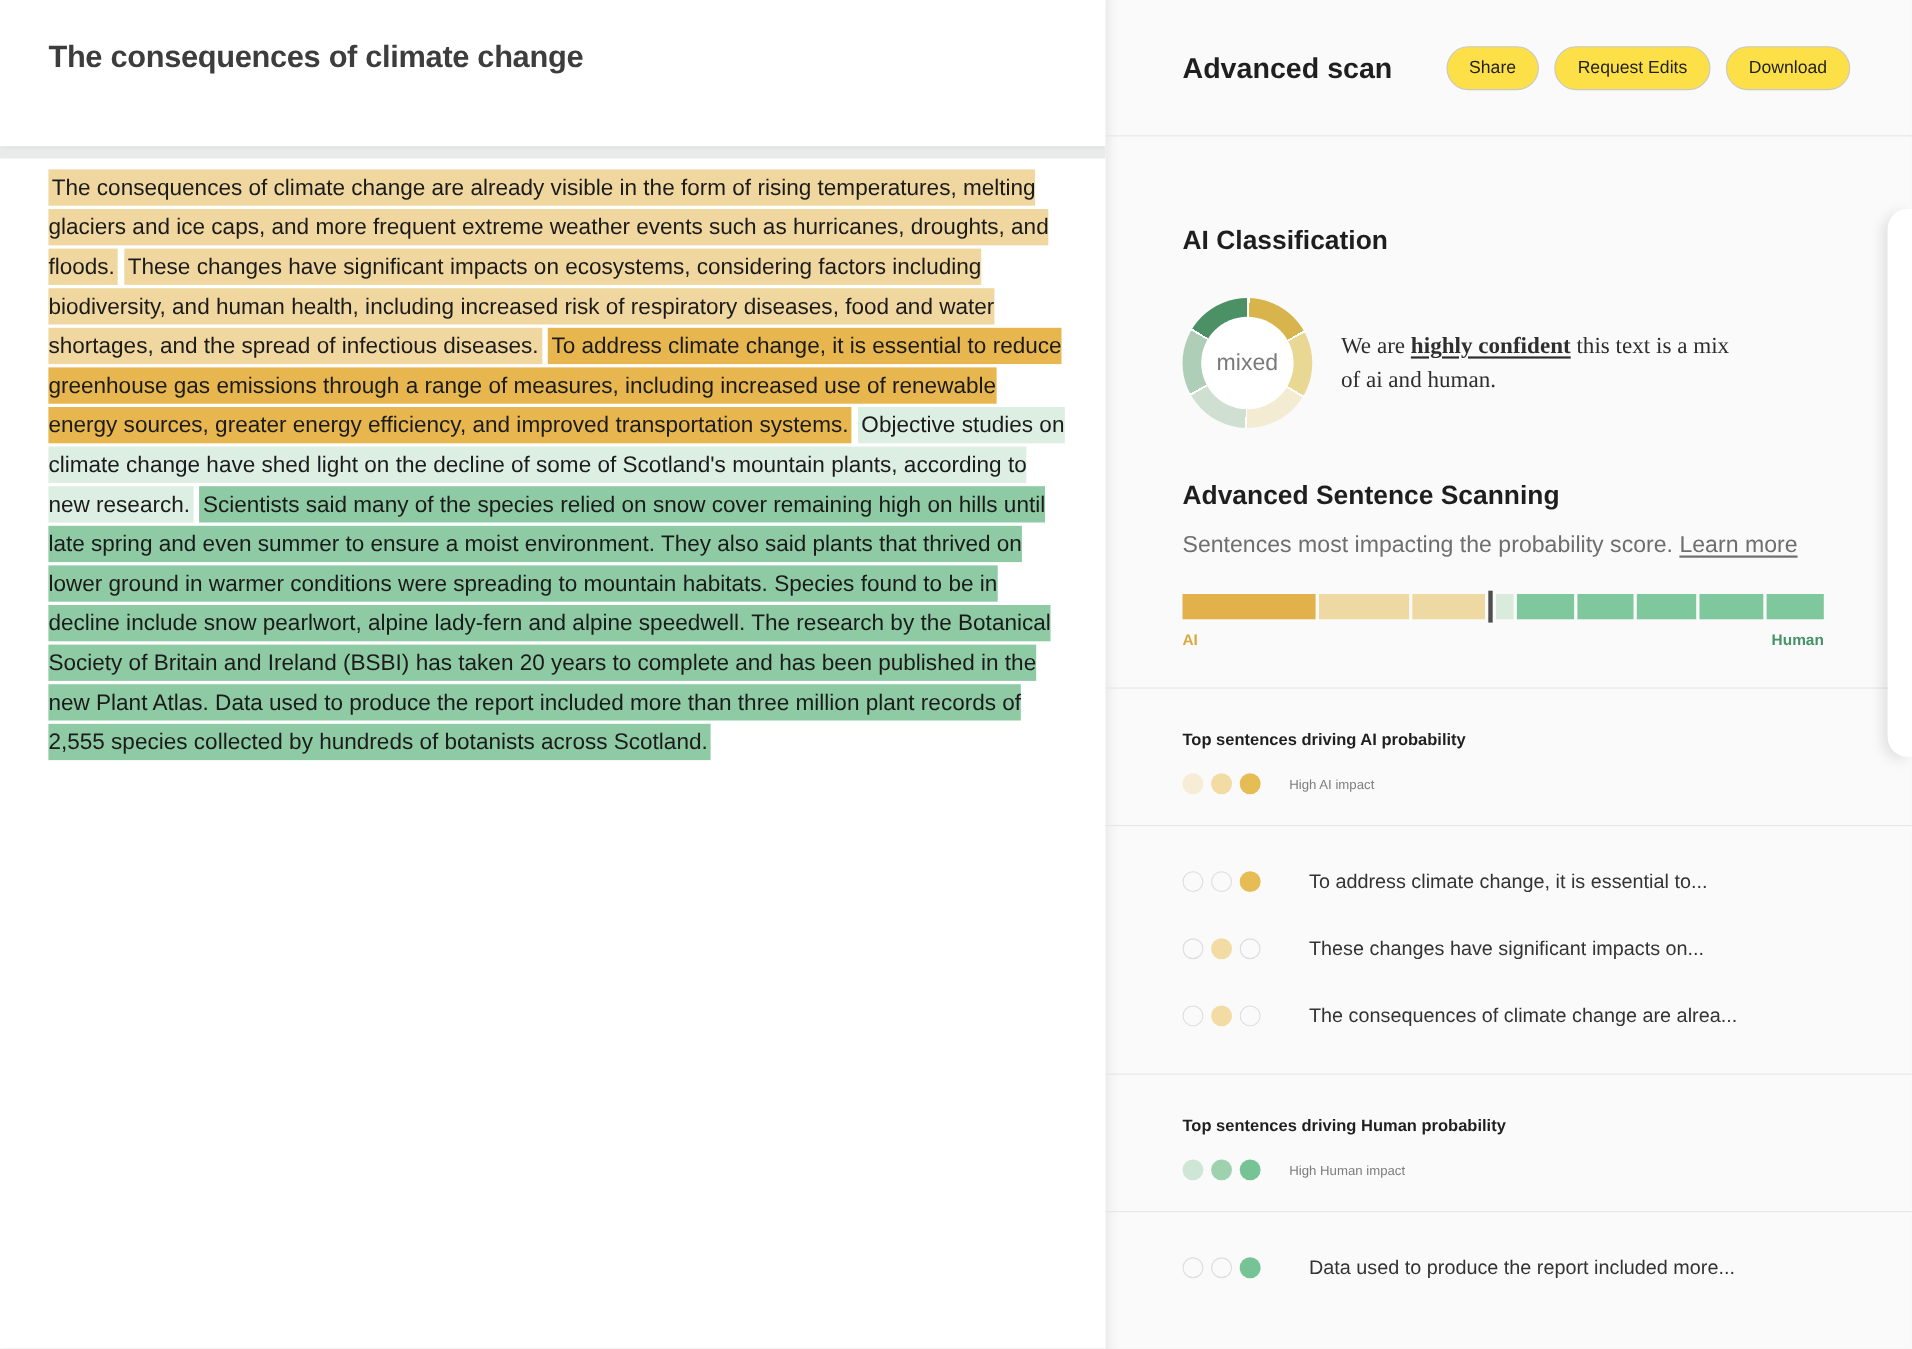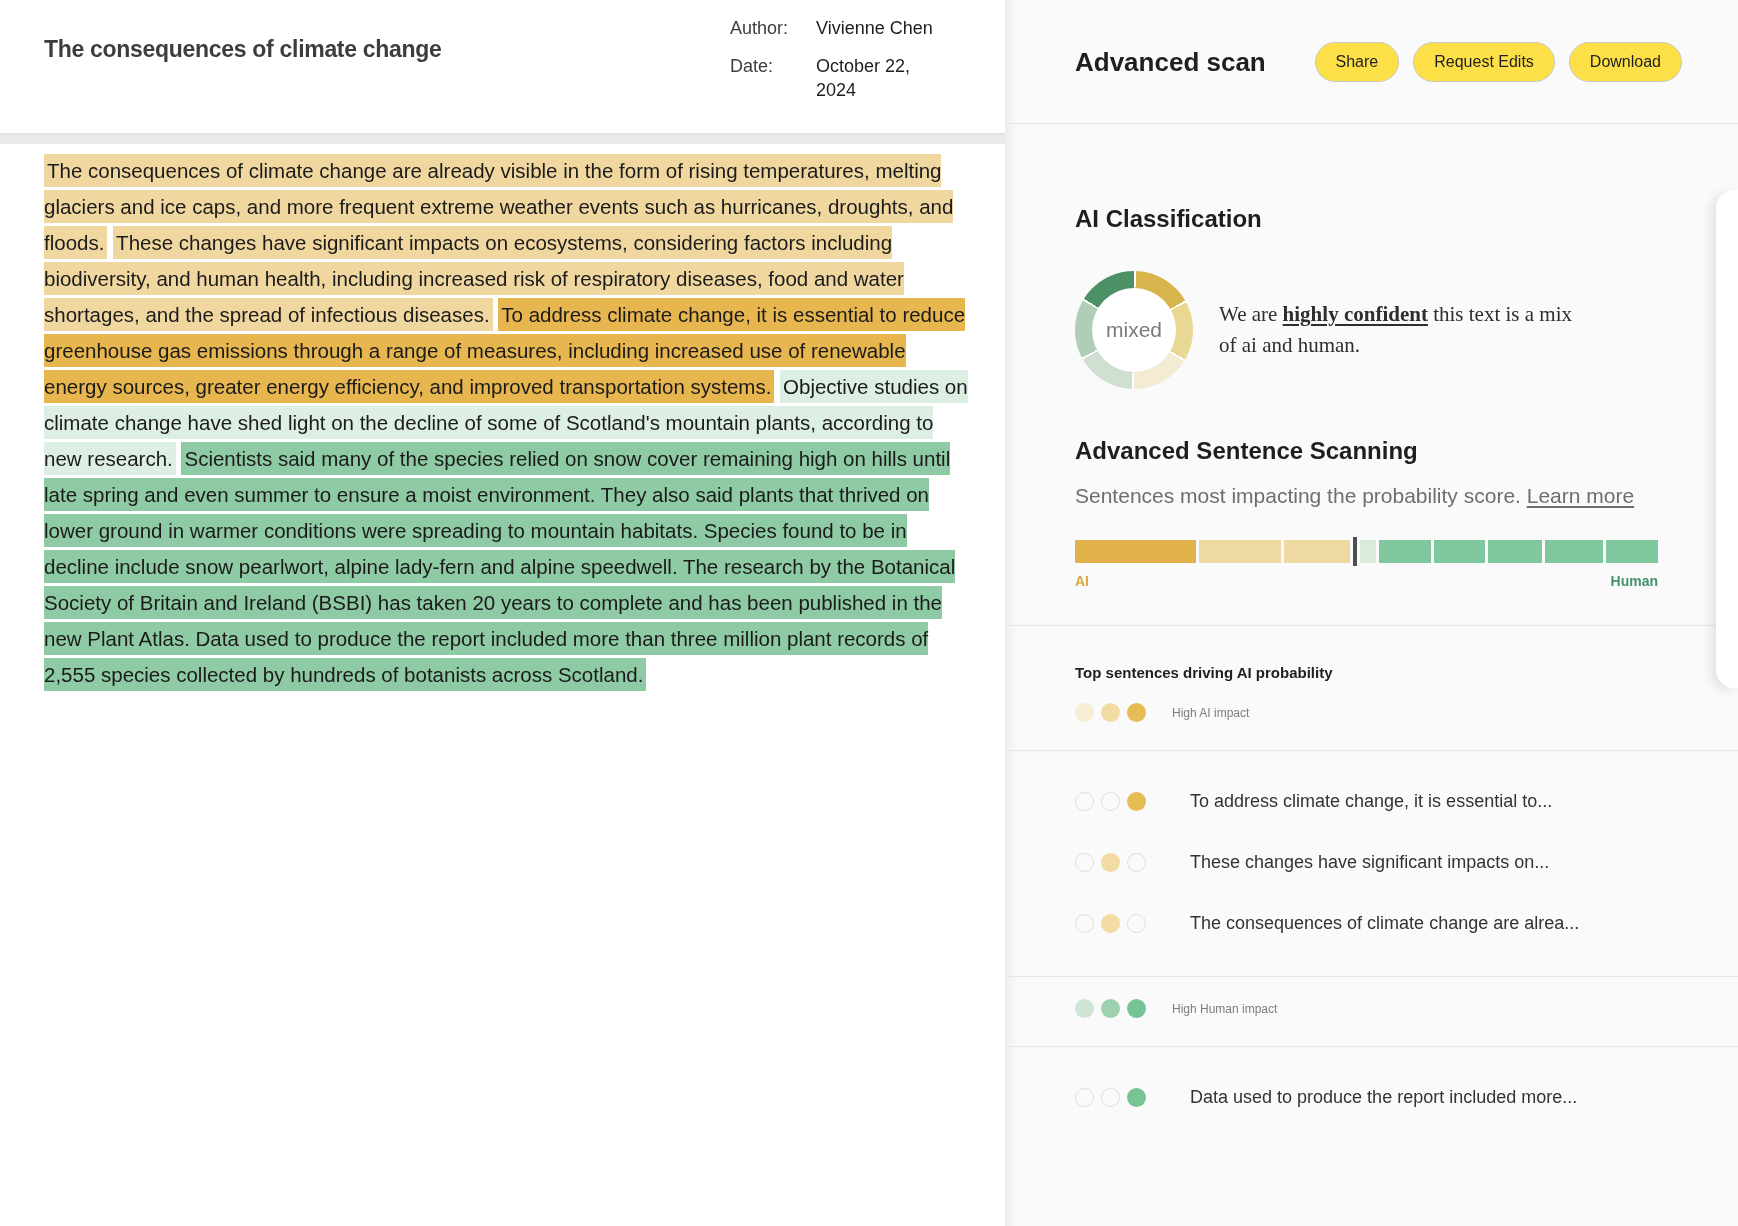--- a/index.html
+++ b/index.html
@@ -10,21 +10,21 @@
     -webkit-font-smoothing:antialiased;
   }
   
   .doc-panel{position:absolute;left:0;top:0;width:1005px;height:1226px;background:#e9eaea;}
   .doc-header{
     position:absolute;top:0;left:0;right:0;height:133px;background:#fff;
     box-shadow:0 1px 3px rgba(0,0,0,.07);
   }
   .doc-title{
     position:absolute;left:44px;top:36px;margin:0;
-    font-size:23px;font-weight:600;color:#3d3d3d;letter-spacing:-.3px;
+    font-size:28px;font-weight:600;color:#3d3d3d;letter-spacing:-.3px;
   }
   .doc-meta{
     position:absolute;left:730px;top:16px;
     display:grid;grid-template-columns:86px 150px;row-gap:14px;
     font-size:18px;line-height:24px;color:#2b2b2b;
   }
   .meta-label{color:#3d3d3d;}
   .meta-value{color:#1f1f1f;}
   .meta-value.wraps{width:126px;}
   .doc-body{
@@ -96,26 +96,20 @@
     border-radius:18px 0 0 18px;
     box-shadow:-5px 3px 12px rgba(0,0,0,.10);z-index:5;
   }
 </style>
 </head>
 <body>
 
 <div class="doc-panel">
   <div class="doc-header">
     <h1 class="doc-title">The consequences of climate change</h1>
-    <div class="doc-meta">
-      <span class="meta-label">Author:</span>
-      <span class="meta-value">Vivienne Chen</span>
-      <span class="meta-label">Date:</span>
-      <span class="meta-value wraps">October 22, 2024</span>
-    </div>
   </div>
   <div class="doc-body">
     <p class="doc-text" id="doc-text"><span class="hl" style="background: rgb(240, 215, 159);">The consequences of climate change are already visible in the form of rising temperatures, melting glaciers and ice caps, and more frequent extreme weather events such as hurricanes, droughts, and floods.</span> <span class="hl" style="background: rgb(240, 215, 159);">These changes have significant impacts on ecosystems, considering factors including biodiversity, and human health, including increased risk of respiratory diseases, food and water shortages, and the spread of infectious diseases.</span> <span class="hl" style="background: rgb(231, 182, 79);">To address climate change, it is essential to reduce greenhouse gas emissions through a range of measures, including increased use of renewable energy sources, greater energy efficiency, and improved transportation systems.</span> <span class="hl" style="background: rgb(221, 238, 226);">Objective studies on climate change have shed light on the decline of some of Scotland's mountain plants, according to new research.</span> <span class="hl" style="background: rgb(142, 202, 163);">Scientists said many of the species relied on snow cover remaining high on hills until late spring and even summer to ensure a moist environment. They also said plants that thrived on lower ground in warmer conditions were spreading to mountain habitats. Species found to be in decline include snow pearlwort, alpine lady-fern and alpine speedwell. The research by the Botanical Society of Britain and Ireland (BSBI) has taken 20 years to complete and has been published in the new Plant Atlas. Data used to produce the report included more than three million plant records of 2,555 species collected by hundreds of botanists across Scotland.</span> </p>
   </div>
 </div>
 
 <div class="scan-panel">
   <div class="scan-header">
     <h2 class="scan-title">Advanced scan</h2>
     <div class="btns" id="btns">
@@ -195,20 +189,21 @@
               <span class="dot off"></span>
             </div>
             <span class="item-text">The consequences of climate change are alrea...</span>
           </div>
         </div>
     </div>
 
     <div class="hr"></div>
 
     <div>
+      <h4 class="top-heading">Top sentences driving Human probability</h4>
       <div class="legend">
         <div class="dots" id="human-legend-dots">
             <span class="dot" style="background: rgb(207, 229, 214);"></span>
             <span class="dot" style="background: rgb(158, 210, 175);"></span>
             <span class="dot" style="background: rgb(118, 196, 150);"></span>
           </div>
         <span class="legend-label">High Human impact</span>
       </div>
       <div class="hr below-legend"></div>
       <div class="items-block" id="human-items">

